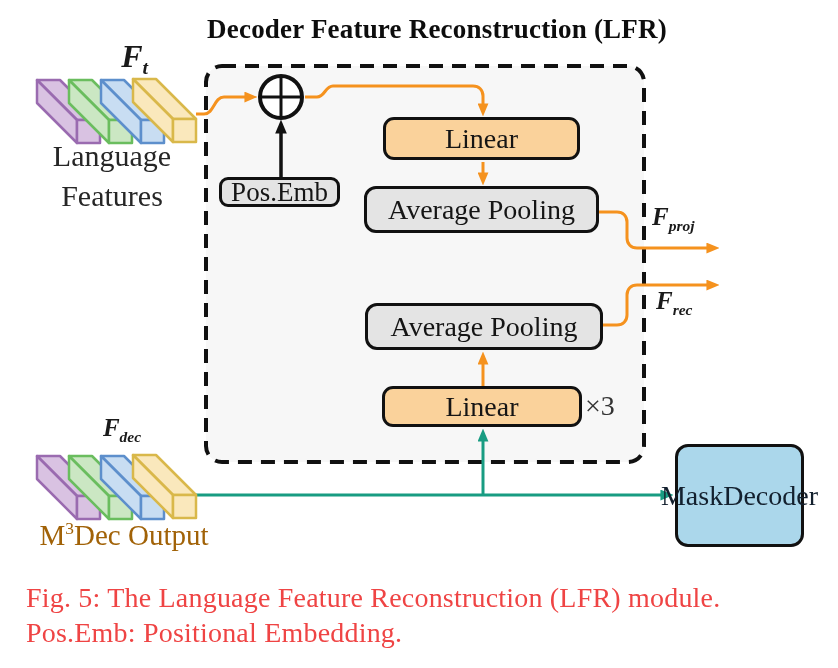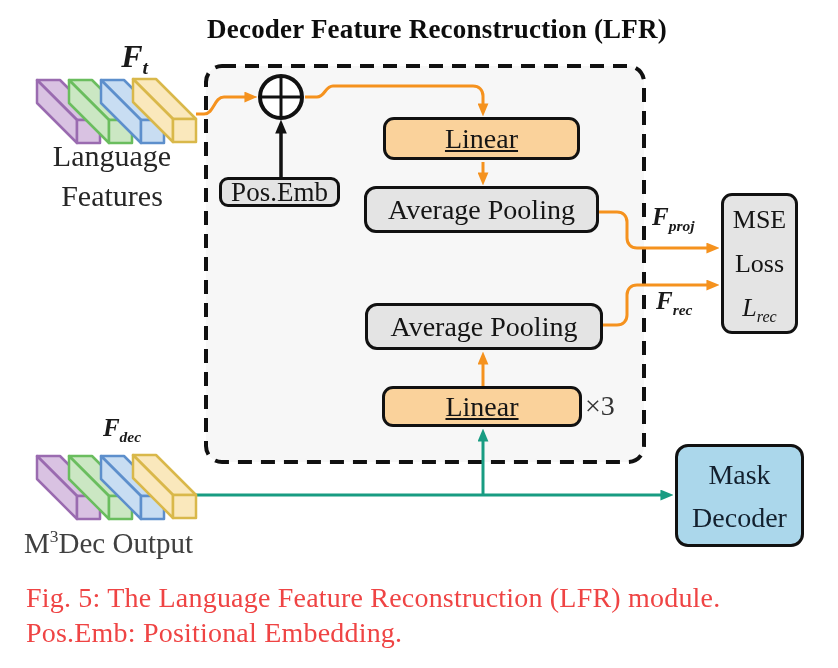--- a/index.html
+++ b/index.html
@@ -23,41 +23,41 @@
   }
   .node{
     position:absolute;
     display:flex;align-items:center;justify-content:center;
     border:3px solid var(--border);
     box-sizing:border-box;
     font-size:28px;
     color:#151515;
   }
   .node.gray{background:var(--gray-fill);}
-  .node.orange{background:var(--orange-fill);text-decoration:underline;}
+  .node.orange{background:var(--orange-fill);}
   .node.blue{background:var(--blue-fill);}
   .pos-emb{left:219px;top:177px;width:121px;height:30px;border-radius:9px;font-size:27px;}
   .linear-top{left:383px;top:117px;width:197px;height:43px;border-radius:11px;}
   .ap-top{left:364px;top:186px;width:235px;height:47px;border-radius:12px;}
   .ap-bottom{left:365px;top:303px;width:238px;height:47px;border-radius:12px;}
   .linear-bottom{left:382px;top:386px;width:200px;height:41px;border-radius:11px;}
   .mse-box{left:721px;top:193px;width:77px;height:141px;border-radius:11px;flex-direction:column;font-size:26px;line-height:44px;}
-  .mask-decoder{left:675px;top:444px;width:129px;height:103px;border-radius:13px;flex-direction:column;font-size:28px;line-height:43px;color:#13202e;}
+  .mask-decoder{left:675px;top:444px;width:129px;height:103px;border-radius:13px;flex-direction:row;font-size:28px;line-height:43px;color:#13202e;}
   .flabel{font-size:25px;font-style:italic;font-weight:bold;color:#1a1a1a;}
   .flabel sub, .mse-box sub{font-size:0.62em;font-style:italic;}
   .ft-label{left:88px;top:38px;width:60px;text-align:right;font-size:32px;}
   .fdec-label{left:82px;top:414px;width:80px;text-align:center;font-size:25px;}
   .fproj-label{left:652px;top:203px;width:70px;}
   .frec-label{left:656px;top:287px;width:70px;}
   .stack-label{
     left:28px;width:168px;text-align:center;
     font-size:30px;line-height:40px;color:#262626;
   }
   .lang-label{top:136px;}
-  .m3dec-label{left:24px;top:518px;width:200px;text-align:left;font-size:29px;color:#404040;margin-top:8px;}
+  .m3dec-label{left:24px;top:518px;width:200px;text-align:center;font-size:29px;color:#a16207;}
   .m3dec-label sup{font-size:0.6em;}
   .times3{left:585px;top:390px;width:46px;font-size:28px;color:#333333;}
   .mse-line{height:44px;}
   .caption{
     left:26px;top:580px;width:800px;
     font-size:28px;line-height:35px;
     color:#ef4444;letter-spacing:0.2px;
   }
   .watermark{
     left:663px;top:622px;width:170px;
@@ -181,25 +181,20 @@
   <div class="node gray ap-bottom">
     <span>Average Pooling</span>
   </div>
 
   <div class="node orange linear-bottom">
     <span>Linear</span>
   </div>
 
   <div class="abs times3">×3</div>
 
-  <div class="node gray mse-box">
-    <div class="mse-line">MSE</div>
-    <div class="mse-line">Loss</div>
-    <div class="mse-line"><i>L</i><sub>rec</sub></div>
-  </div>
 
   <div class="node blue mask-decoder">
     <div>Mask</div>
     <div>Decoder</div>
   </div>
 
   <div class="abs flabel fproj-label"><span>F</span><sub>proj</sub></div>
   <div class="abs flabel frec-label"><span>F</span><sub>rec</sub></div>
 
   <div class="abs caption">

